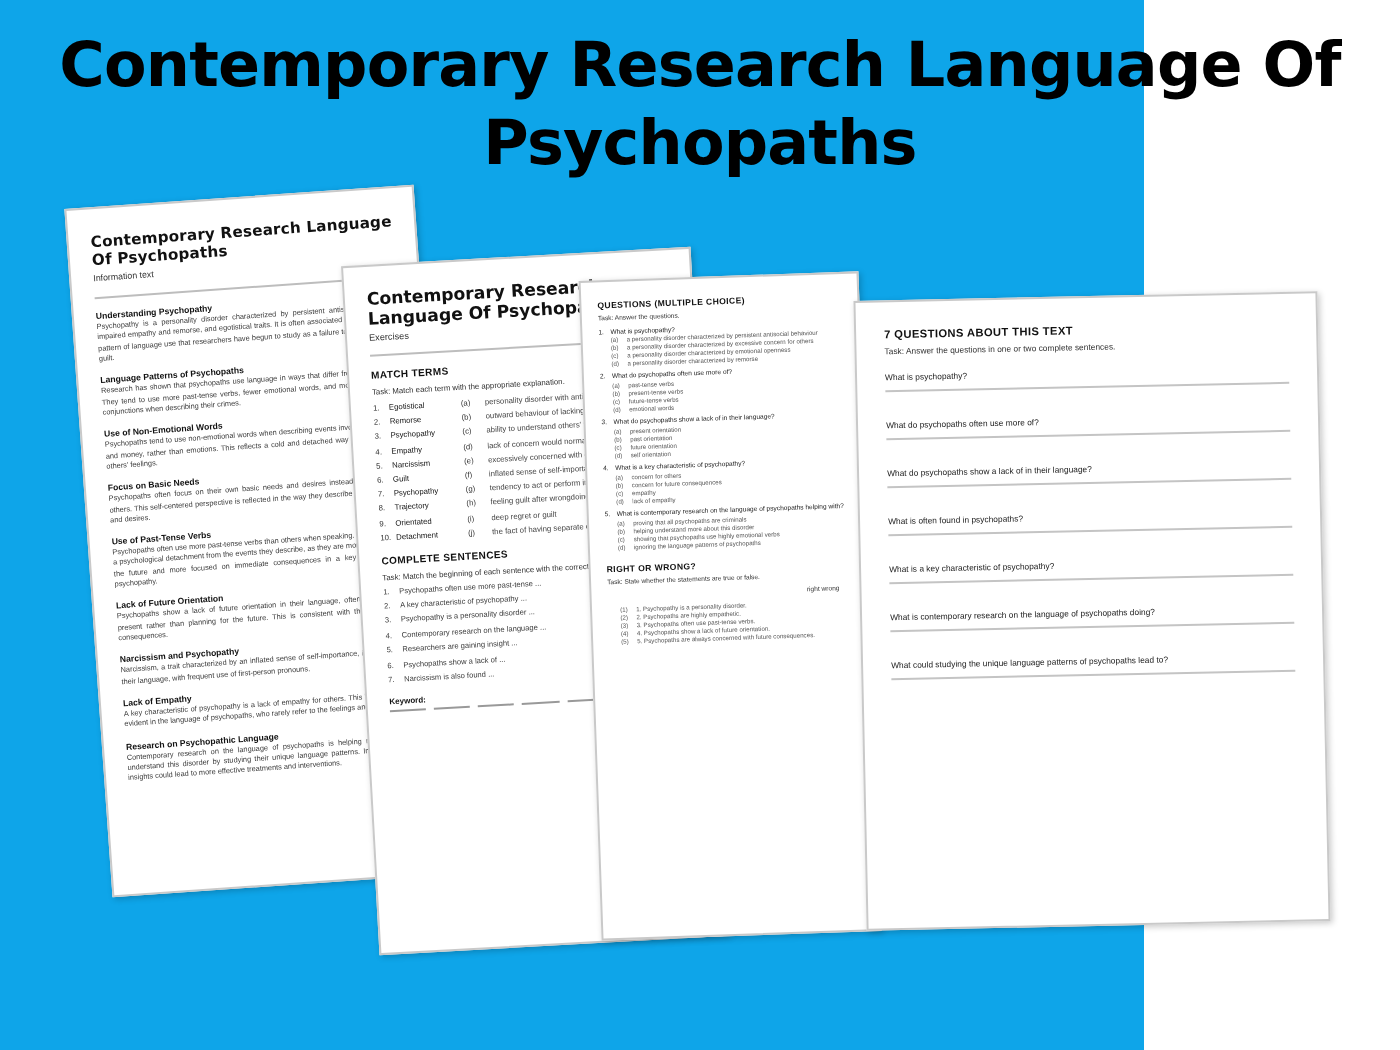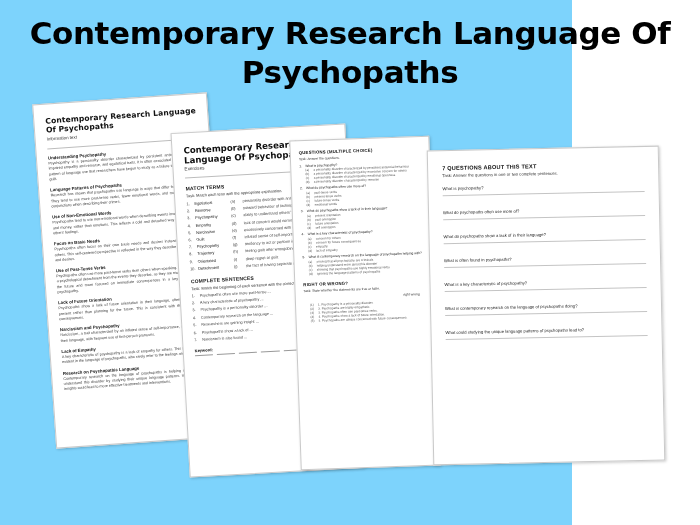--- a/index.html
+++ b/index.html
@@ -11,21 +11,21 @@
     width: 700px;
     height: 525px;
     overflow: hidden;
     font-family: "Liberation Sans", sans-serif;
     color: #111;
   }
   .page {
     position: relative;
     width: 572px;
     height: 525px;
-    background: #7dd3fc;
+    background: #0ea5e9;
   }
   .title {
     position: absolute;
     top: 14px;
     left: 0;
     width: 700px;
     text-align: center;
     font-size: 31px;
     line-height: 1.26;
     font-weight: bold;

